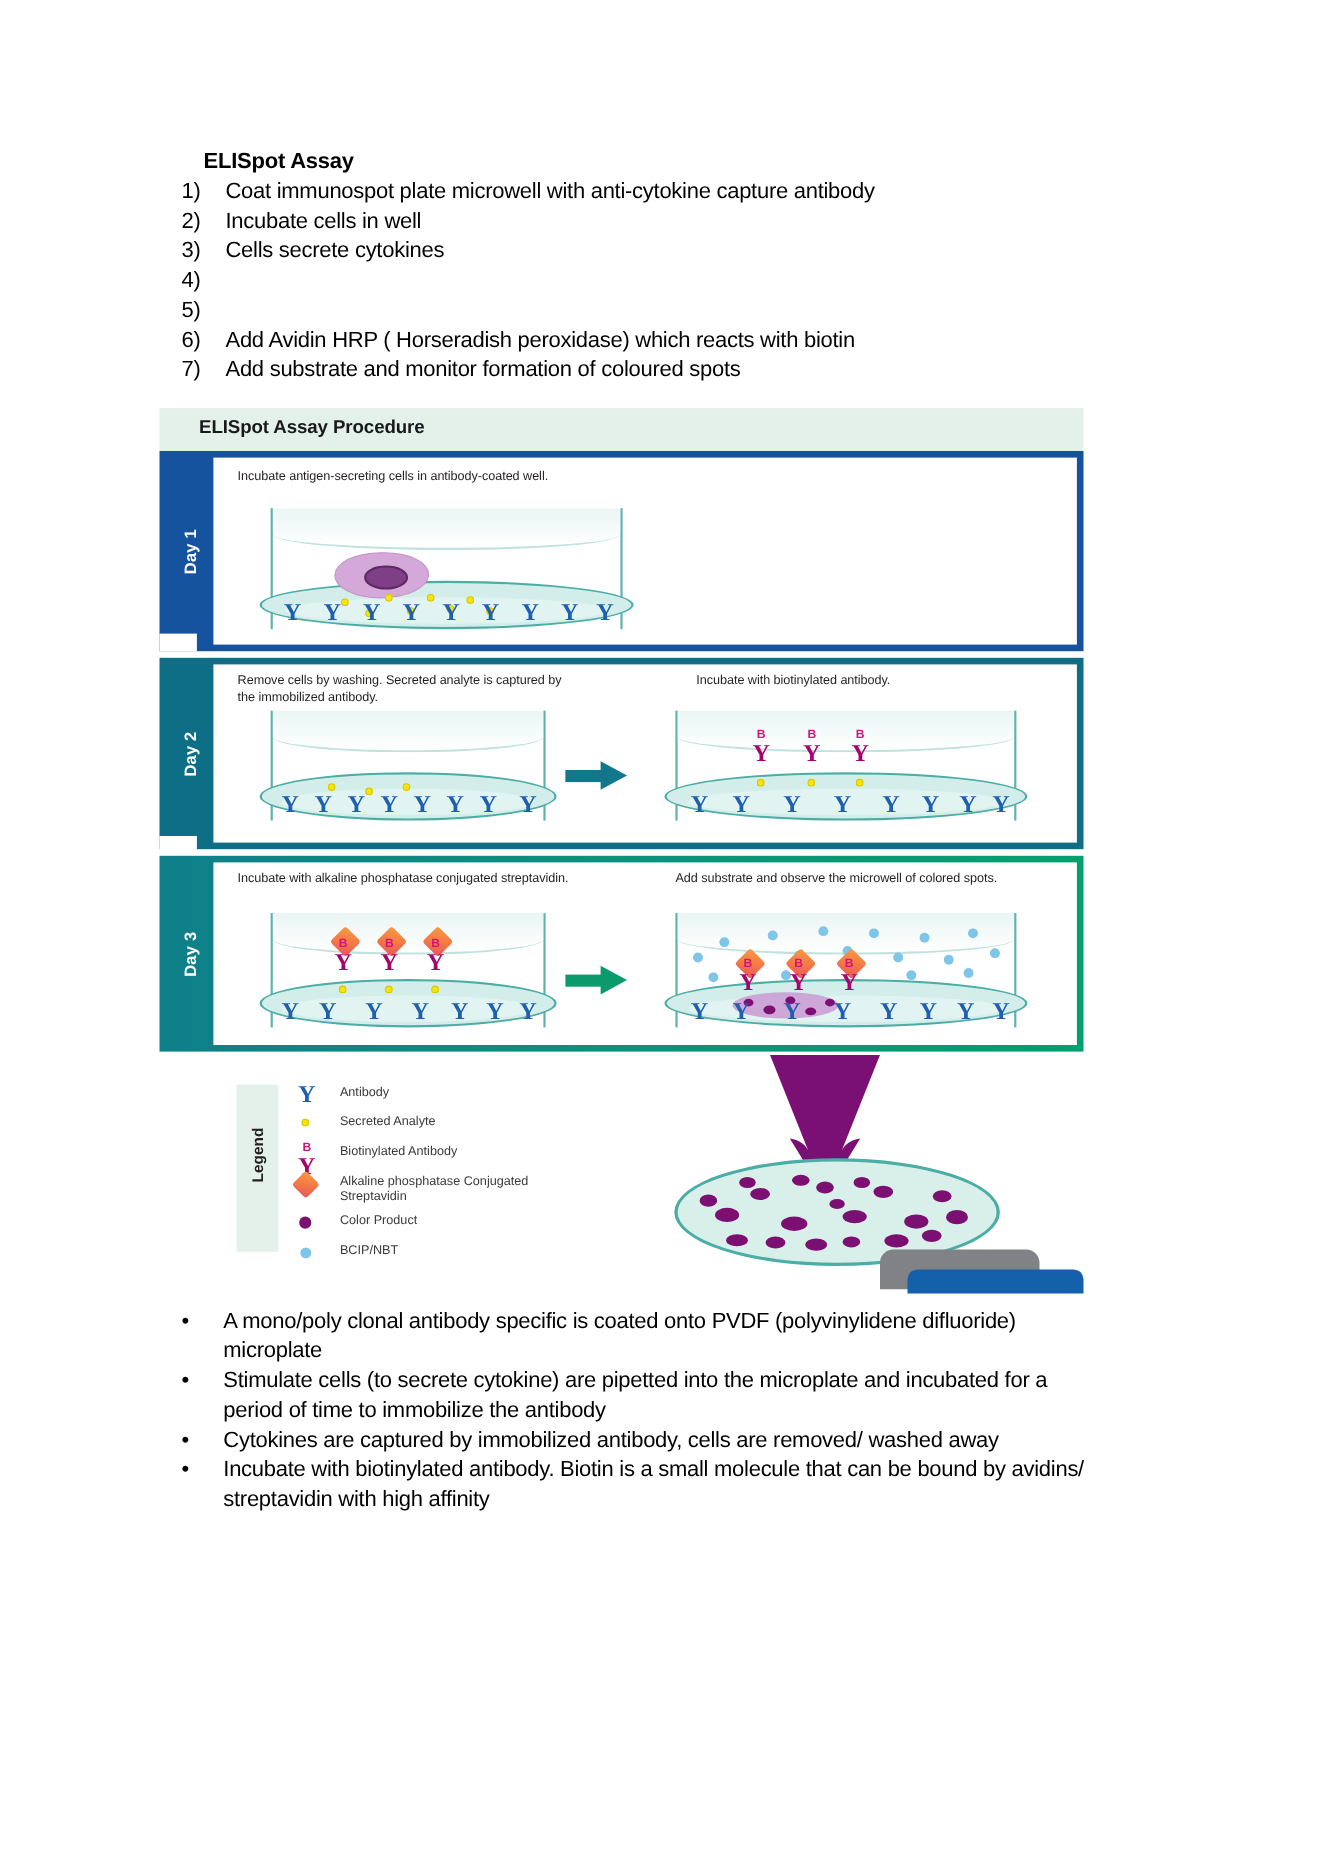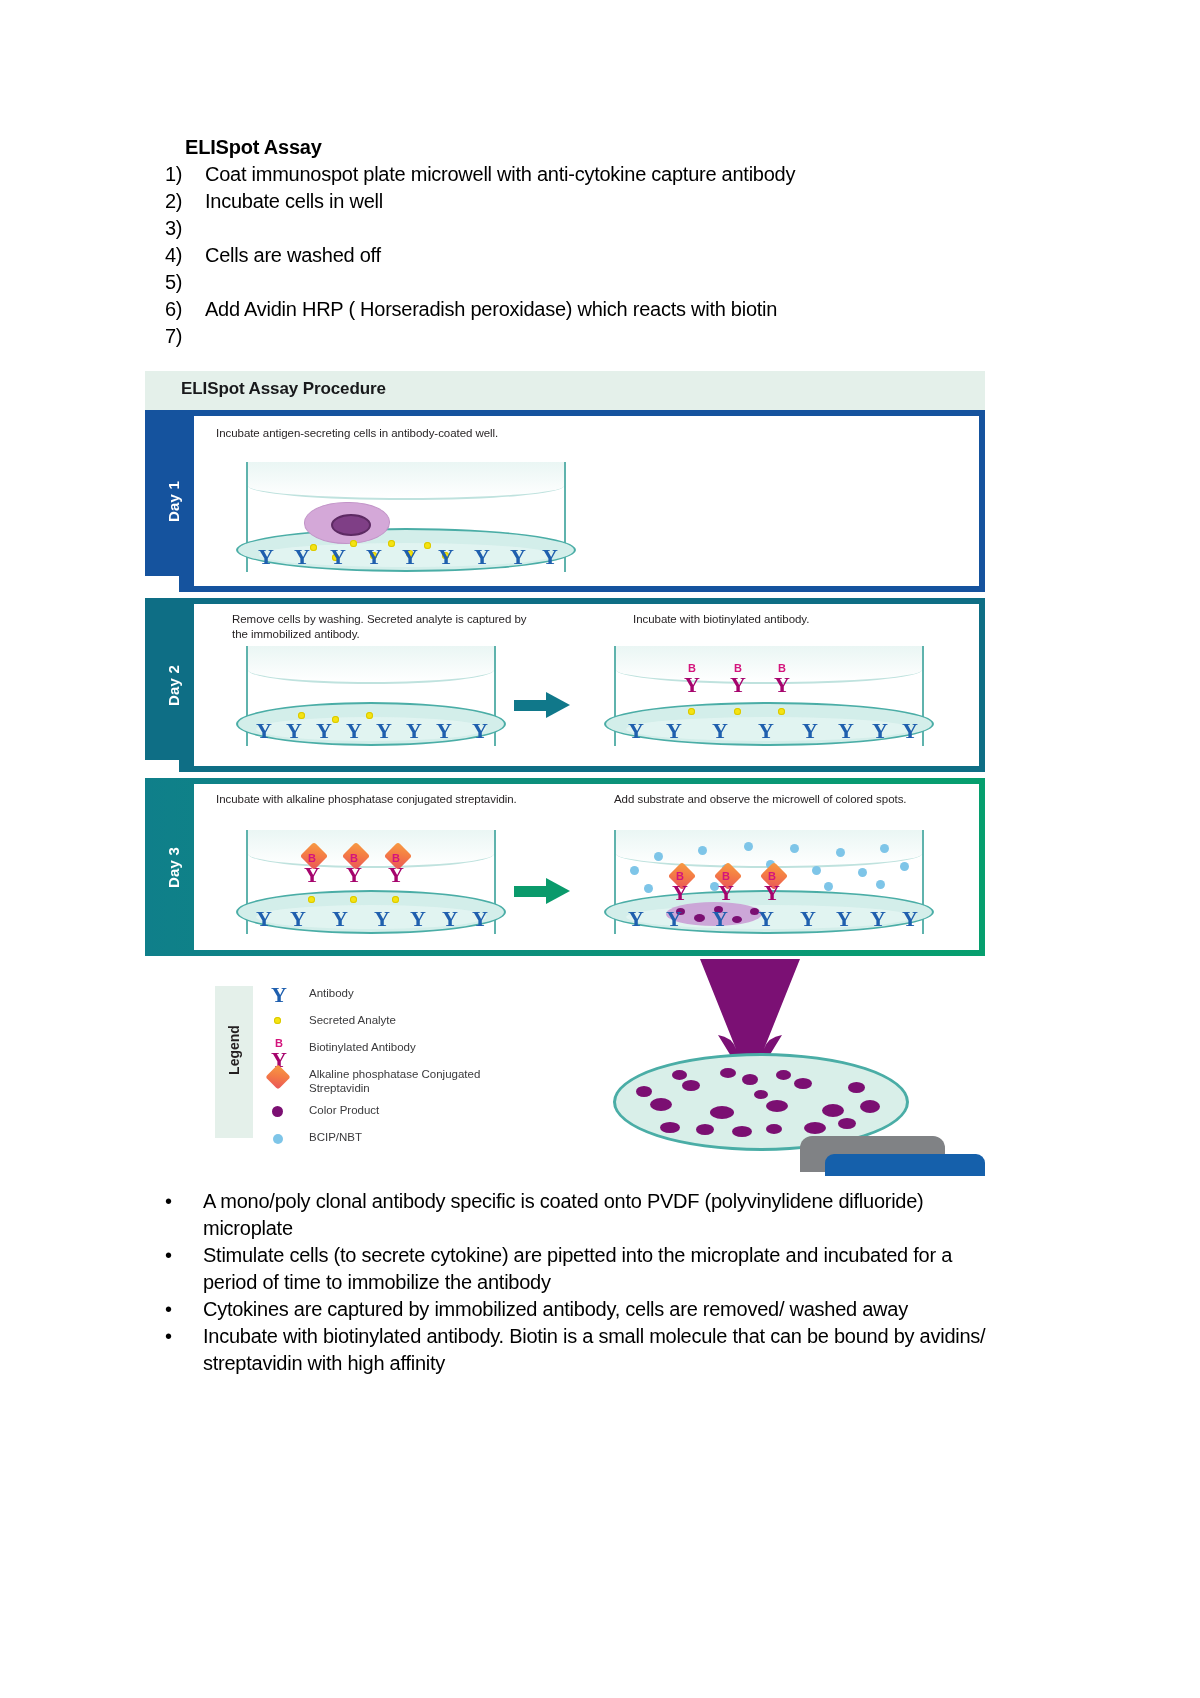--- a/index.html
+++ b/index.html
@@ -162,34 +162,35 @@
     <div class="num-row">
       <div class="idx">1)</div>
       <div class="txt">Coat immunospot plate microwell with anti-cytokine capture antibody</div>
     </div>
     <div class="num-row">
       <div class="idx">2)</div>
       <div class="txt">Incubate cells in well</div>
     </div>
     <div class="num-row">
       <div class="idx">3)</div>
+      <div class="txt">Cells secrete cytokines</div>
     </div>
     <div class="num-row">
       <div class="idx">4)</div>
-      <div class="txt">Cells are washed off</div>
     </div>
     <div class="num-row">
       <div class="idx">5)</div>
     </div>
     <div class="num-row">
       <div class="idx">6)</div>
       <div class="txt">Add Avidin HRP ( Horseradish peroxidase) which reacts with biotin</div>
     </div>
     <div class="num-row">
       <div class="idx">7)</div>
+      <div class="txt">Add substrate and monitor formation of coloured spots</div>
     </div>
   </div>
 
   <div class="figure">
 
     <div class="fig-head">
       <div class="fig-title">ELISpot Assay Procedure</div>
     </div>
 
     <div class="band band-1">
@@ -233,21 +234,21 @@
         </div>
       </div>
     </div>
     <div class="notch notch-a"></div>
 
     <div class="band band-2">
       <div class="daylabel">
         <span>Day 2</span>
       </div>
       <div class="inner">
-        <div class="cap" style="left:22px;top:8px;width:300px;margin-left:16px;">Remove cells by washing. Secreted analyte is captured by the immobilized antibody.</div>
+        <div class="cap" style="left:22px;top:8px;width:300px;">Remove cells by washing. Secreted analyte is captured by the immobilized antibody.</div>
         <div class="cap" style="left:439px;top:8px;width:310px;">Incubate with biotinylated antibody.</div>
 
         <div class="well" style="left:52px;top:42px;width:250px;height:100px;">
           <div class="wall-l"></div>
           <div class="wall-r"></div>
           <div class="fluid"></div>
           <div class="dish"></div>
           <div class="dish-sheen"></div>
           <div class="analyte" style="left:52px;top:66px;"></div>
           <div class="analyte" style="left:86px;top:70px;"></div>

